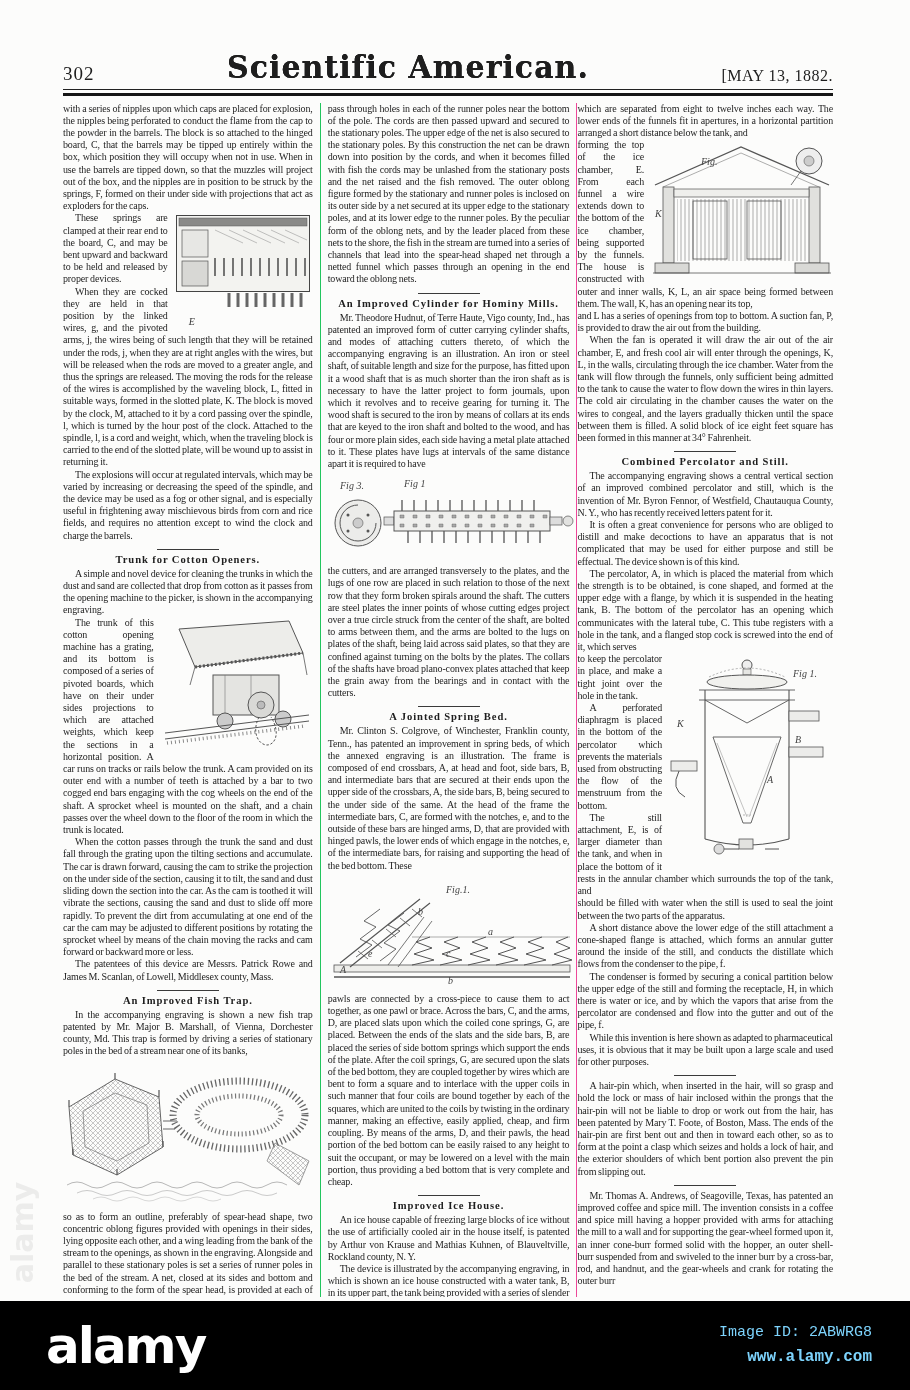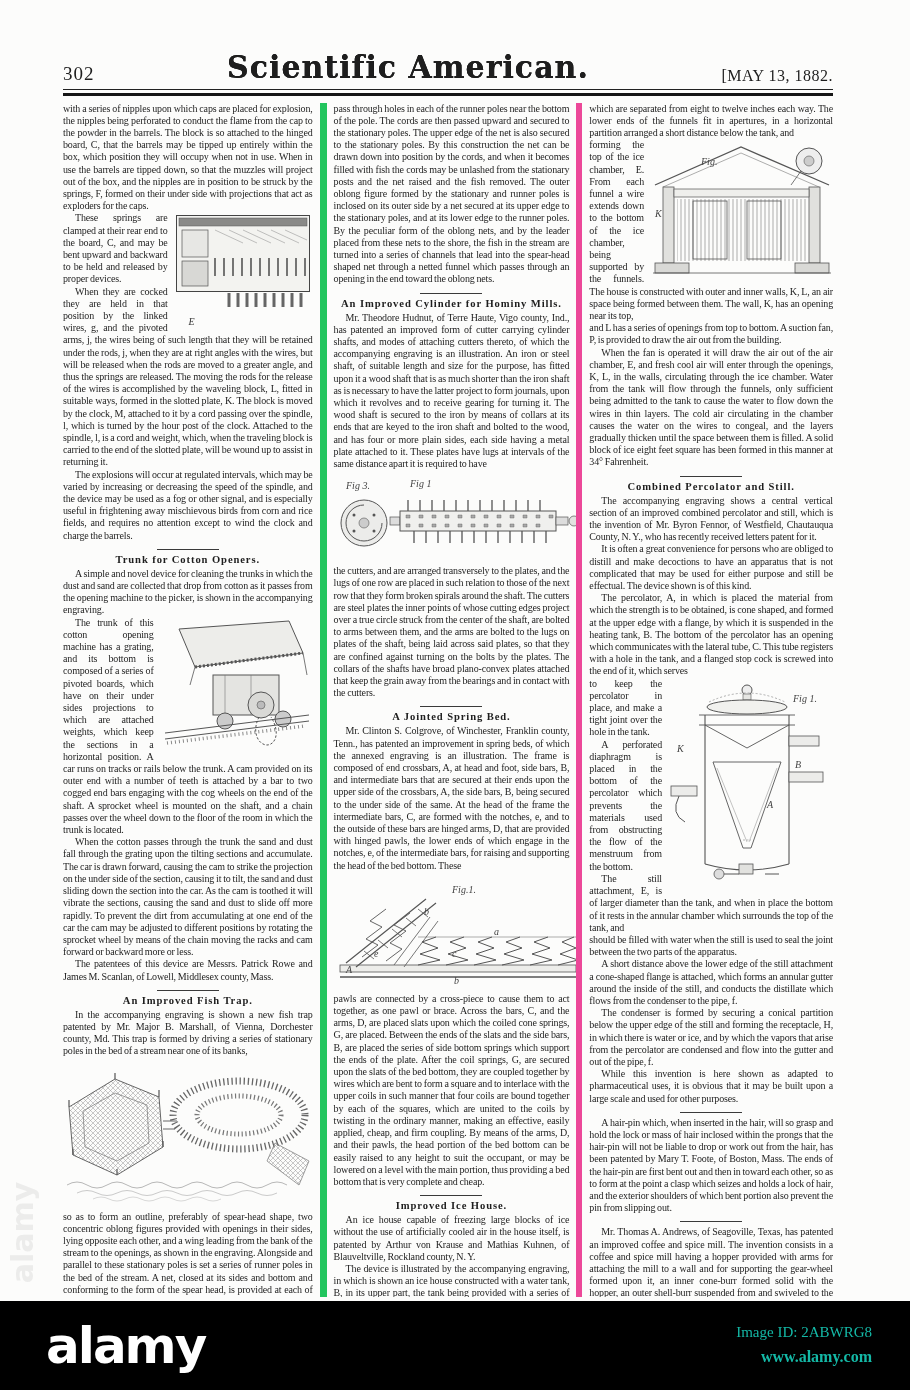--- a/index.html
+++ b/index.html
@@ -12,38 +12,38 @@
   .pageno{font-size:19px;letter-spacing:1px;}
   .masthead{font-family:"DejaVu Serif",serif;font-weight:bold;font-size:30px;letter-spacing:1px;
             transform:scaleY(1.04);text-shadow:0 0 .4px #000;}
   .issuedate{font-size:16px;font-variant:small-caps;letter-spacing:.5px;}
   .r1{border-top:1.5px solid #222;margin-top:4px;}
   .r2{border-top:3px solid #161616;margin-top:2.5px;}
   
   .cols{display:flex;margin-top:7px;}
   .col{width:260px;height:1194px;overflow:hidden;box-sizing:border-box;}
   .col1{padding-right:7px;}
-  .col2{border-left:7px solid #22c55e;padding-left:7px;padding-right:7px;}
-  .col3{border-left:6px solid #ec4899;padding-left:7px;}
+  .col2{border-left:1px solid #22c55e;padding-left:7px;padding-right:7px;}
+  .col3{border-left:1px solid #ec4899;}
   .p{margin:0;font-size:10px;line-height:12.2px;text-align:justify;text-indent:12px;
      letter-spacing:-.15px;word-spacing:-.5px;}
   .noind{text-indent:0;}
   .sep{width:62px;border-top:1px solid #3a3a3a;margin:7px auto 4px;}
   .arthead{font-size:10.6px;font-weight:bold;text-align:center;letter-spacing:.9px;margin:0 0 3px;}
   
   .fl{float:right;margin:2px 0 3px 7px;}
   .blockfig{margin:5px 0 4px;text-align:center;}
   .figlabel{font-style:italic;font-size:10px;color:#333;margin:-2px 0 0 14px;}
   svg text{font-family:"Liberation Serif",serif;font-style:italic;font-size:10px;fill:#444;}
   
   .alamy-bar{position:absolute;left:0;top:1301px;width:910px;height:89px;background:#000;
              display:flex;align-items:center;justify-content:space-between;}
   .alamy-logo{color:#fff;font-family:"DejaVu Sans",sans-serif;font-weight:800;font-size:50px;
               letter-spacing:-2px;margin-left:46px;line-height:1;}
-  .alamy-right{color:#14b8a6;font-family:Liberation Serif, serif;text-align:right;margin-right:38px;line-height:1.55;}
+  .alamy-right{color:#7dd3fc;font-family:Liberation Mono, monospace;text-align:right;margin-right:38px;line-height:1.55;}
   .alamy-id{font-size:15px;font-weight:400;}
   .alamy-url{font-size:16px;font-weight:700;}
   .side-wm{position:absolute;left:-28px;top:1215px;transform:rotate(-90deg);transform-origin:center;
            color:rgba(100,100,100,.10);font-family:"DejaVu Sans",sans-serif;font-weight:800;font-size:30px;}
 </style>
 </head>
 <body>
 
 <div class="scan-page">
   <div class="page-inner">

